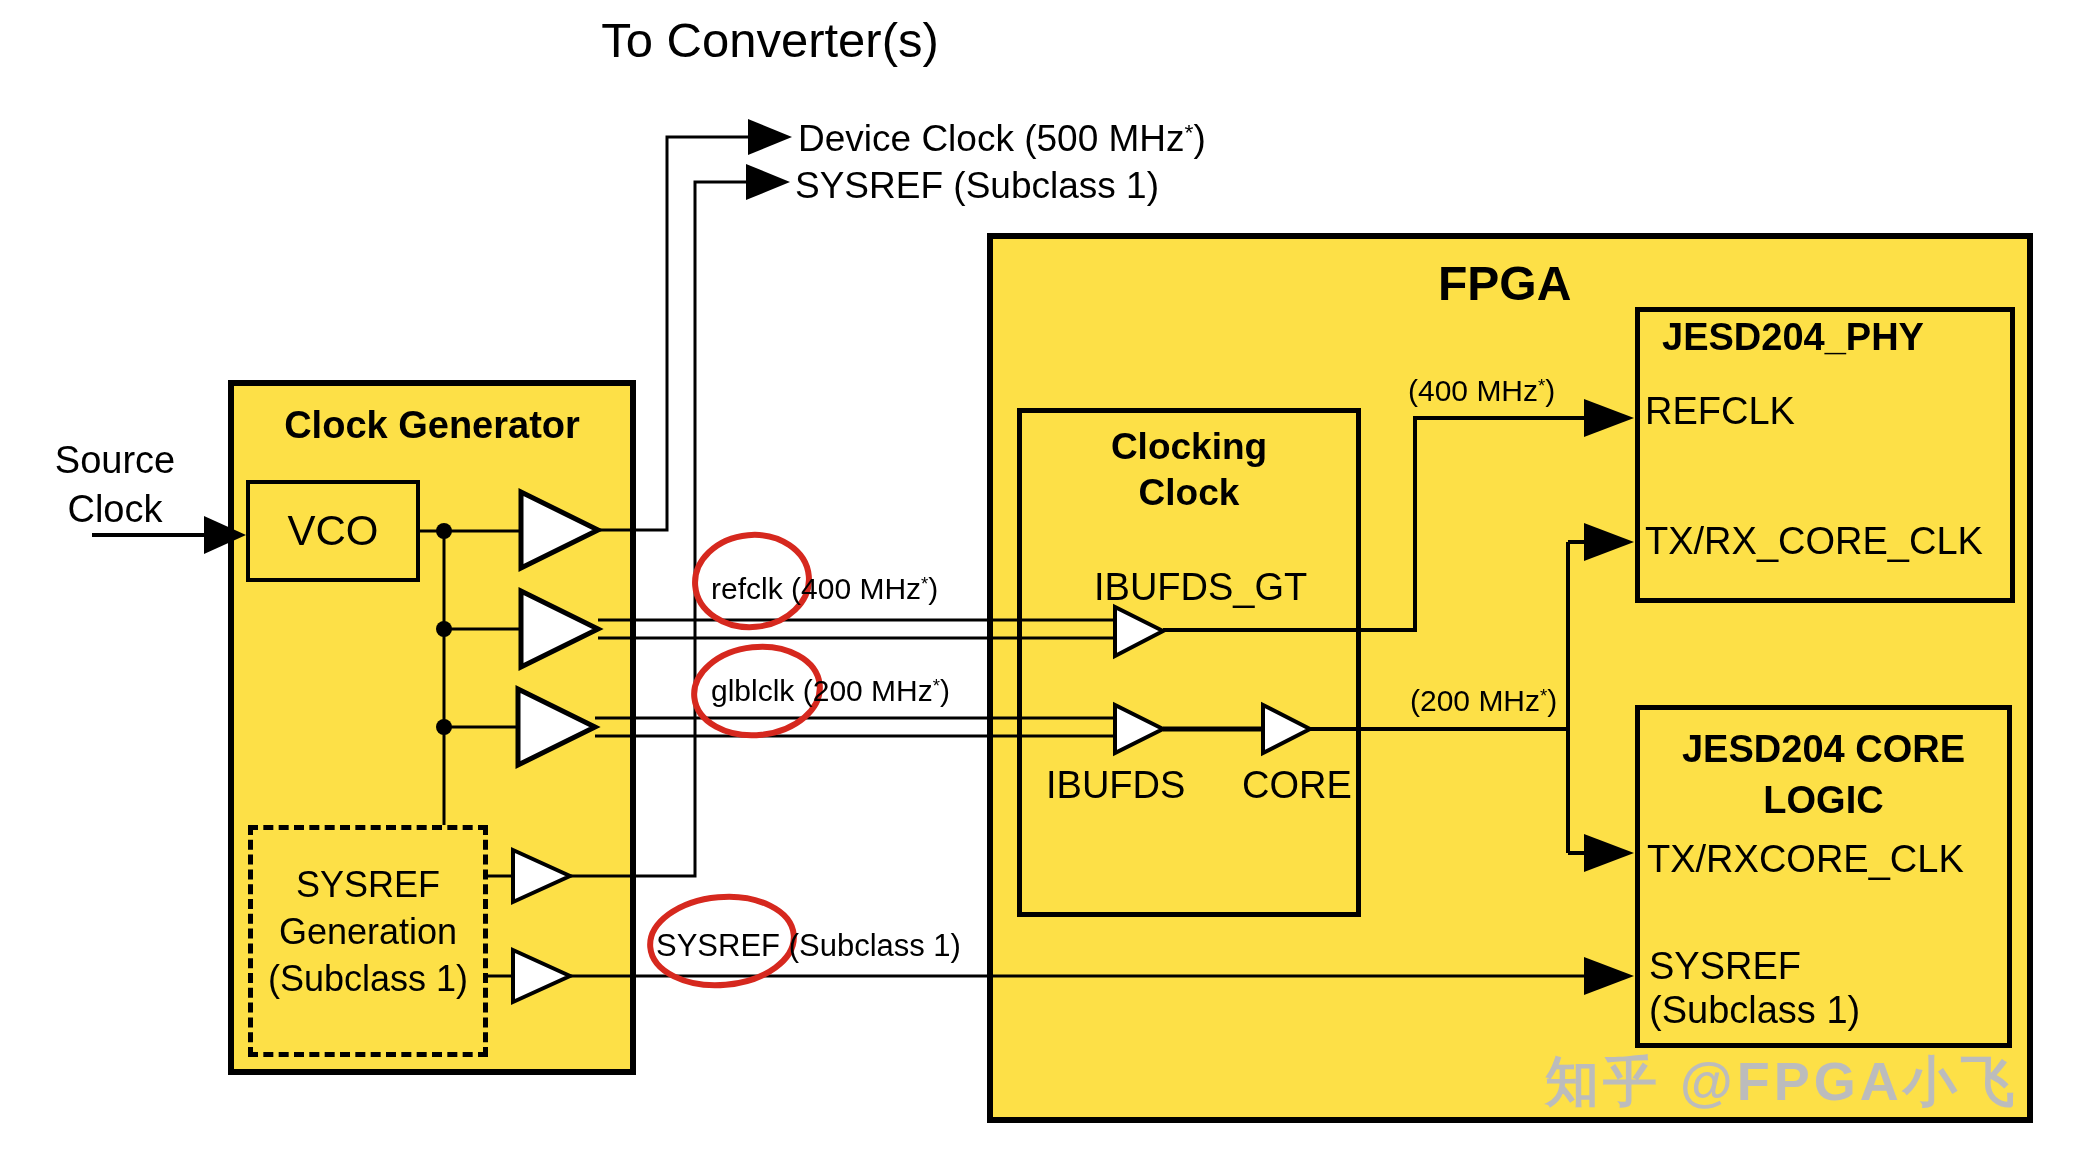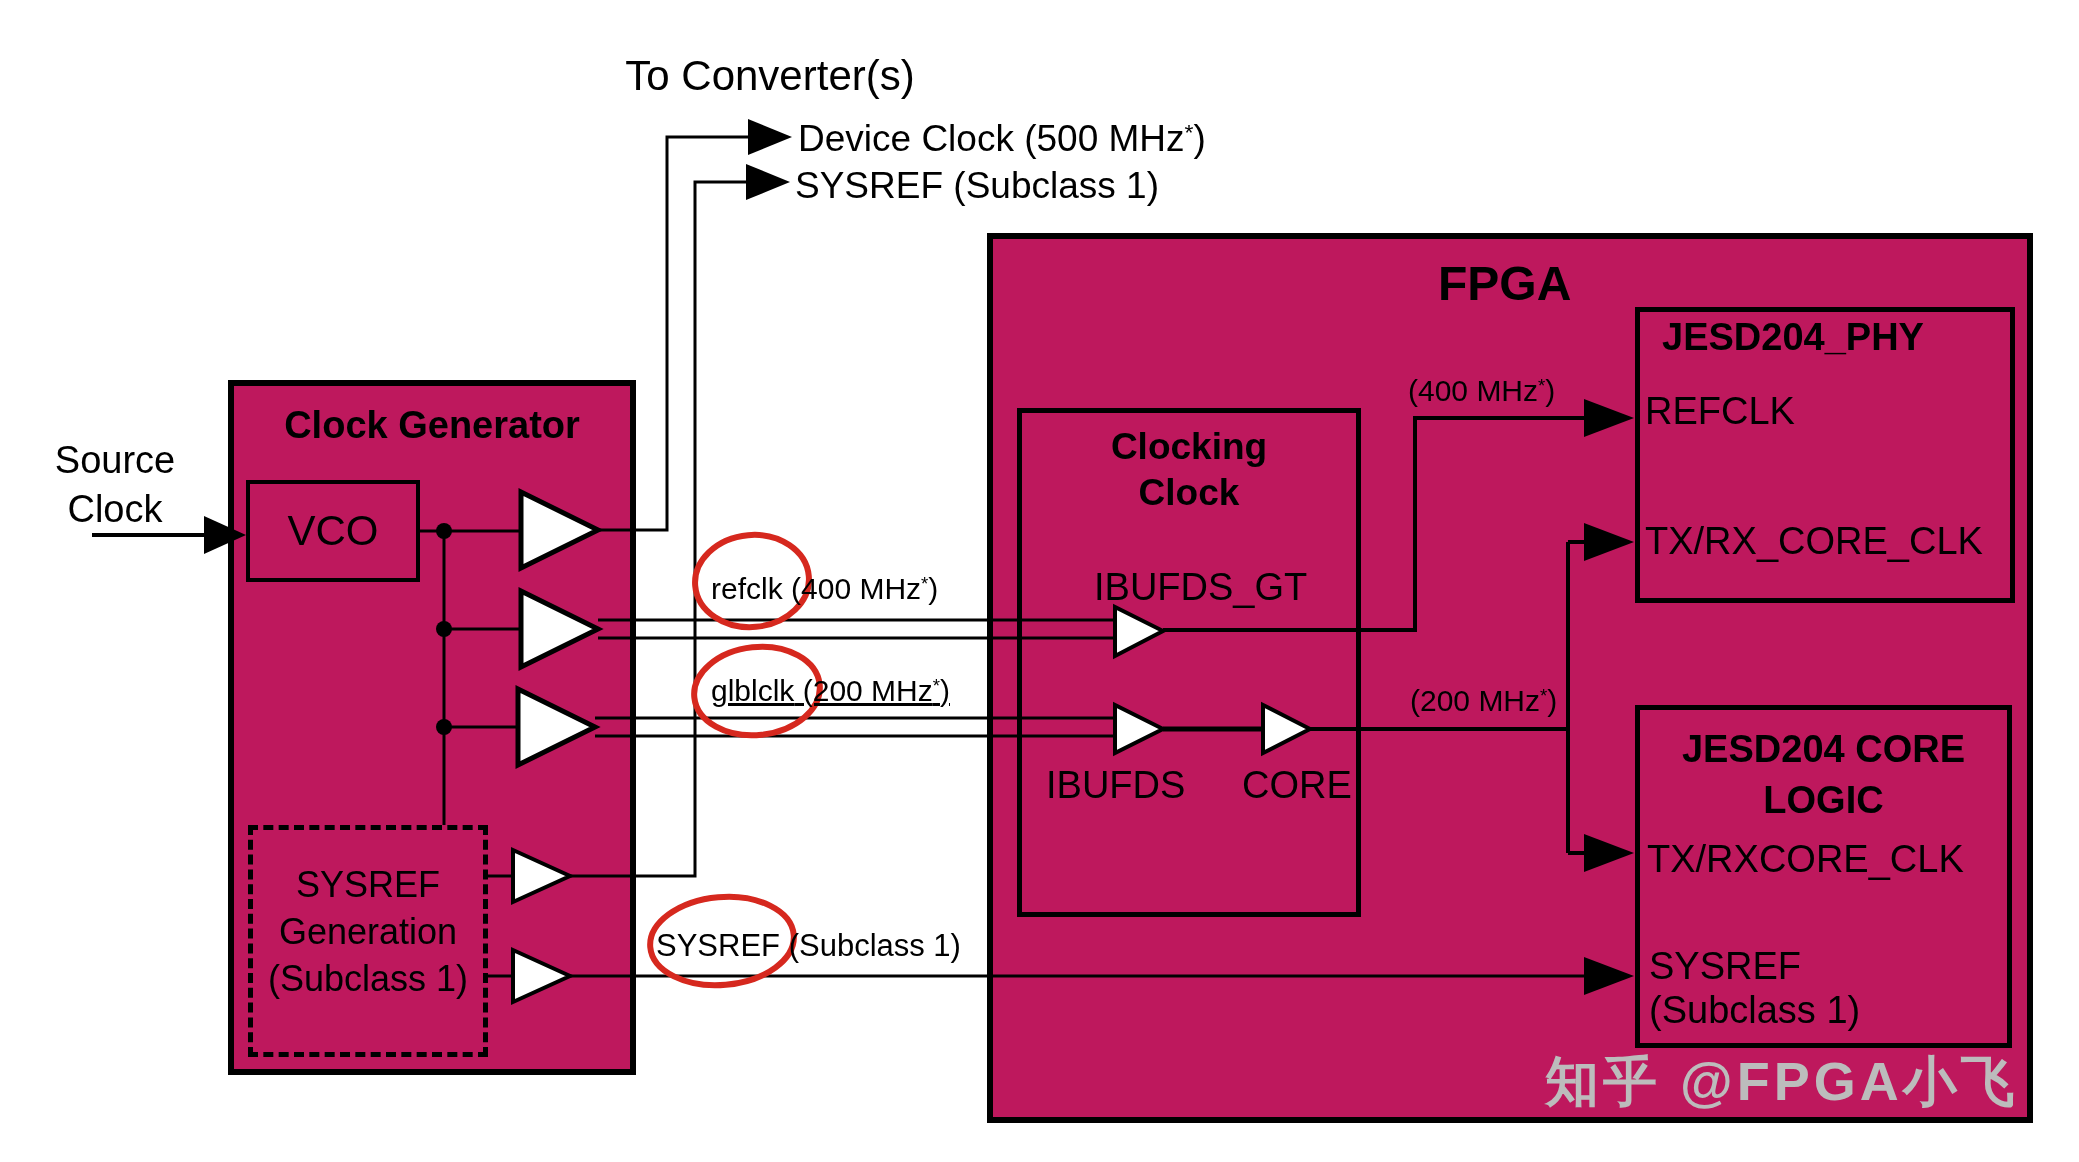--- a/index.html
+++ b/index.html
@@ -4,31 +4,31 @@
 <style>
   html,body{margin:0;padding:0;background:#ffffff;}
   .canvas{
     position:relative;
     width:2079px;height:1162px;
     background:#ffffff;
     font-family:"Liberation Sans","DejaVu Sans",sans-serif;
     color:#000;
     overflow:hidden;
   }
-  .box{position:absolute;box-sizing:border-box;background:#be185d;z-index:1;}
+  .box{position:absolute;box-sizing:border-box;background:#fde047;z-index:1;}
   .solid6{border:6px solid #000;}
   .solid5{border:5px solid #000;}
   .solid4{border:4px solid #000;}
   .dashed5{border:5px dashed #000;}
   svg.wires{position:absolute;left:0;top:0;z-index:2;}
   .label{position:absolute;z-index:3;white-space:nowrap;line-height:1.15;}
   .center{text-align:center;}
   .bold{font-weight:bold;}
   .sup{font-size:62%;position:relative;top:-0.5em;}
-  .f43{font-size:42px;margin-top:40px;}
+  .f43{font-size:49px;}
   .f37{font-size:37px;}
   .f38{font-size:38px;}
   .f36{font-size:36px;}
   .f42{font-size:42px;}
   .f30{font-size:30px;}
   .f31{font-size:31px;}
   .f48{font-size:48px;}
   .watermark{
     position:absolute;z-index:4;
     font-size:54px;font-weight:bold;
@@ -116,21 +116,21 @@
   <div class="label f37" style="left:795px;top:165px;">SYSREF (Subclass 1)</div>
 
   <div class="label f38 center" style="left:35px;top:436px;width:160px;line-height:1.3;white-space:normal;"><span>Source</span><br><span>Clock</span></div>
 
   <div class="label f38 bold center" style="left:228px;top:404px;width:408px;">Clock Generator</div>
 
   <div class="label f36 center" style="left:248px;top:862px;width:240px;line-height:1.3;white-space:normal;"><span>SYSREF</span><br><span>Generation</span><br><span>(Subclass 1)</span></div>
 
   <div class="label f30" style="left:711px;top:572px;"><span>refclk</span><span> (400 MHz</span><span class="sup">*</span><span>)</span></div>
 
-  <div class="label f30" style="left:711px;top:674px;text-decoration:underline;"><span>glblclk</span><span> (200 MHz</span><span class="sup">*</span><span>)</span></div>
+  <div class="label f30" style="left:711px;top:674px;"><span>glblclk</span><span> (200 MHz</span><span class="sup">*</span><span>)</span></div>
 
   <div class="label f31" style="left:656px;top:928px;"><span>SYSREF</span><span> (Subclass 1)</span></div>
 
   <div class="label f48 bold" style="left:1438px;top:256px;">FPGA</div>
 
   <div class="label f37 bold center" style="left:1017px;top:424px;width:344px;line-height:1.25;white-space:normal;"><span>Clocking</span><br><span>Clock</span></div>
 
   <div class="label f38" style="left:1094px;top:566px;">IBUFDS_GT</div>
   <div class="label f38" style="left:1046px;top:764px;">IBUFDS</div>
   <div class="label f38" style="left:1242px;top:764px;">CORE</div>

